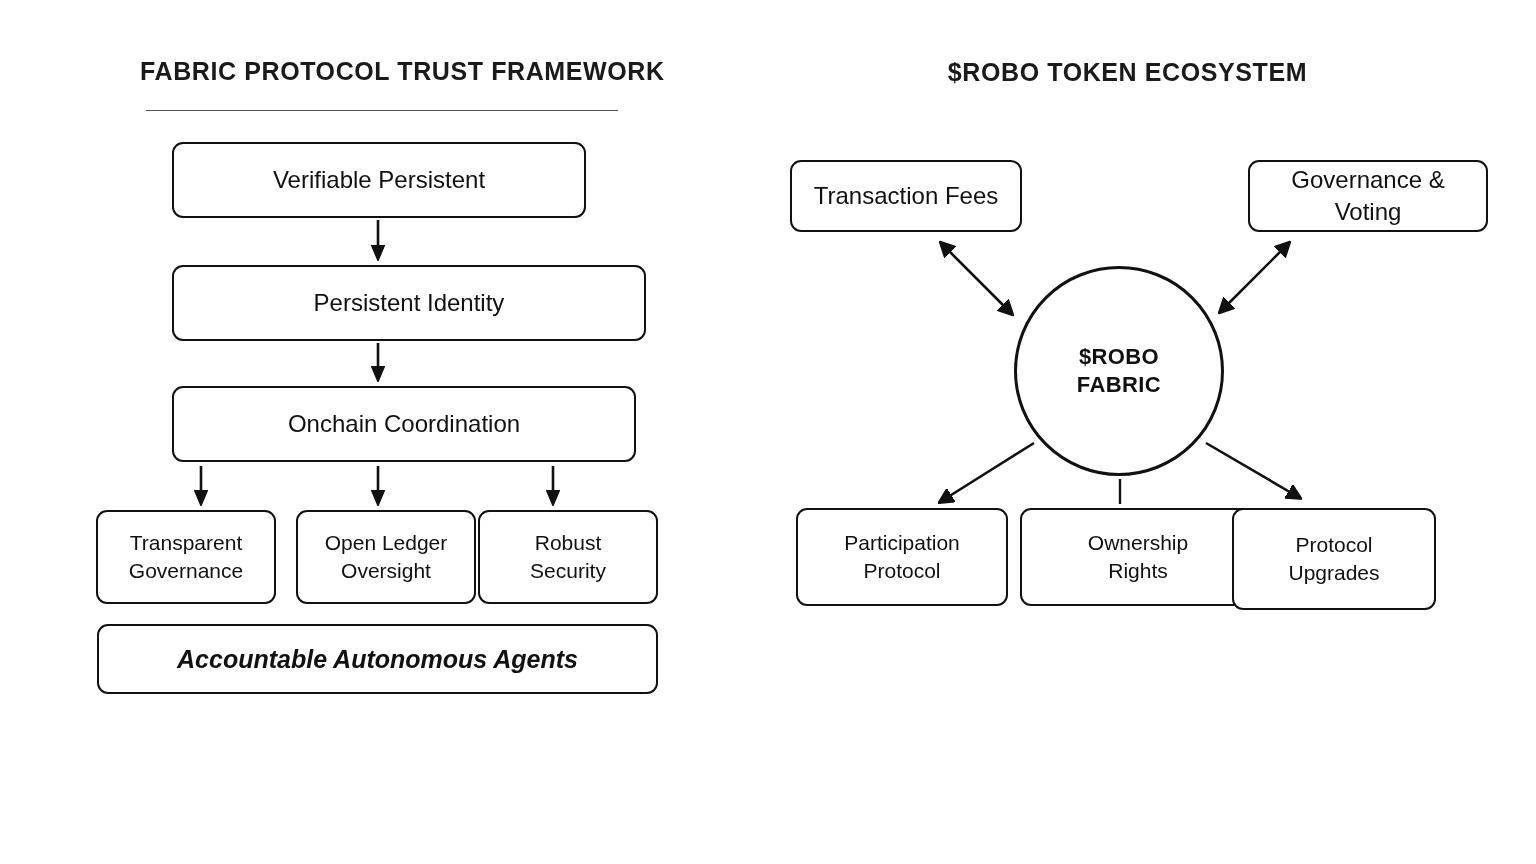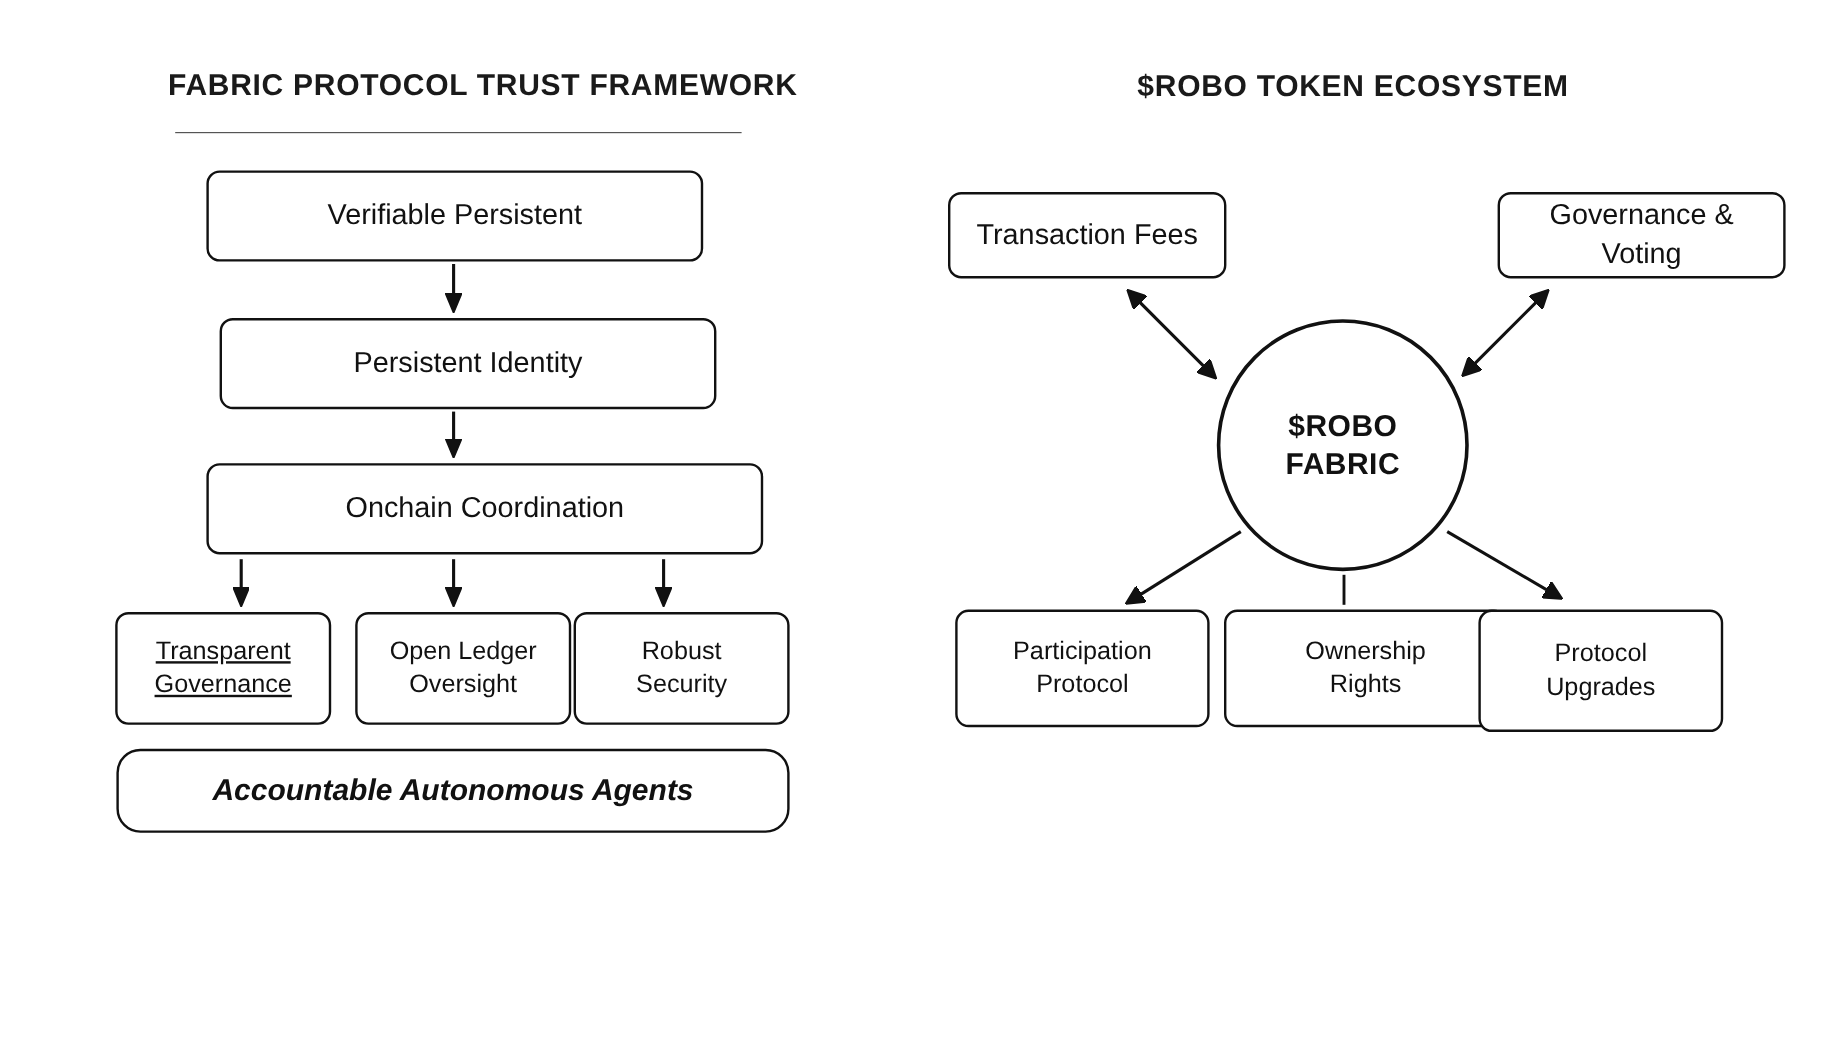--- a/index.html
+++ b/index.html
@@ -93,21 +93,21 @@
     border: 3px solid #111111;
     border-radius: 50%;
     background: #ffffff;
     display: flex;
     flex-direction: column;
     align-items: center;
     justify-content: center;
     text-align: center;
     font-family: "Liberation Sans", sans-serif;
     font-weight: bold;
-    font-size: 25px;
+    font-size: 22px;
     line-height: 1.28;
     letter-spacing: 0.4px;
     color: #111111;
   }
 
   svg.connectors {
     position: absolute;
     left: 0;
     top: 0;
     width: 1536px;
@@ -126,44 +126,44 @@
 
 <div class="stage">
 
   <div class="panel-title" id="title-left">FABRIC PROTOCOL TRUST FRAMEWORK</div>
   <div class="title-divider"></div>
 
   <div class="node" style="left:172px; top:142px; width:414px; height:76px;">
     <span class="label">Verifiable Persistent</span>
   </div>
 
-  <div class="node" style="left:183px; top:265px; width:414px; height:76px;text-align:right;">
+  <div class="node" style="left:172px; top:265px; width:474px; height:76px;text-align:right;">
     <span class="label">Persistent Identity</span>
   </div>
 
   <div class="node" style="left:172px; top:386px; width:464px; height:76px;">
     <span class="label">Onchain Coordination</span>
   </div>
 
-  <div class="node small" style="left:96px; top:510px; width:180px; height:94px;text-decoration:underline;">
+  <div class="node small" style="left:96px; top:510px; width:180px; height:94px;">
     <span class="label">Transparent
 Governance</span>
   </div>
 
   <div class="node small" style="left:296px; top:510px; width:180px; height:94px;">
     <span class="label">Open Ledger
 Oversight</span>
   </div>
 
   <div class="node small" style="left:478px; top:510px; width:180px; height:94px;">
     <span class="label">Robust
 Security</span>
   </div>
 
-  <div class="node emphasis" style="left:97px; top:624px; width:561px; height:70px;border-radius:20px;">
+  <div class="node emphasis" style="left:97px; top:624px; width:561px; height:70px;">
     <span class="label">Accountable Autonomous Agents</span>
   </div>
 
   <div class="panel-title" id="title-right">$ROBO TOKEN ECOSYSTEM</div>
 
   <div class="node" style="left:790px; top:160px; width:232px; height:72px;">
     <span class="label">Transaction Fees</span>
   </div>
 
   <div class="node" style="left:1215px; top:160px; width:240px; height:72px;margin-left:33px;">

